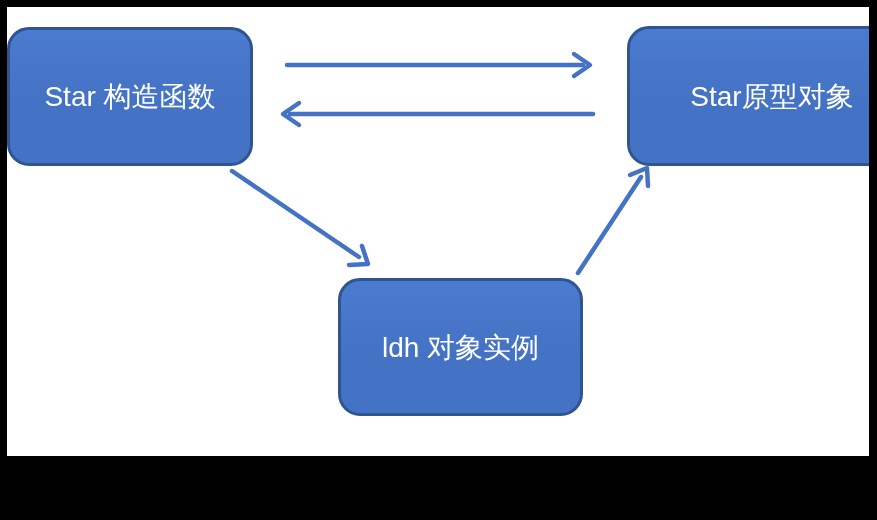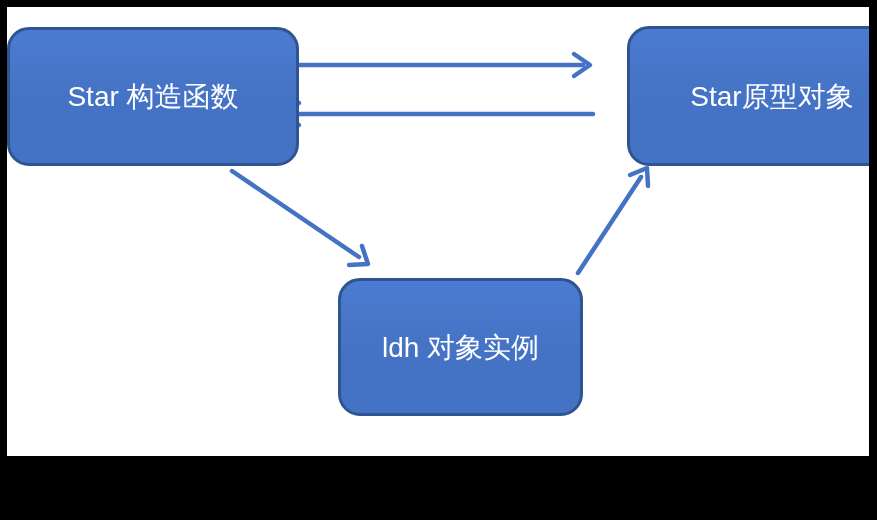--- a/index.html
+++ b/index.html
@@ -22,21 +22,21 @@
     background:linear-gradient(180deg, #4b7bd0 0%, #4472c4 55%);
     border:3px solid #2f5591;
     border-radius:22px;
     color:#ffffff;
     display:flex; flex-direction:column;
     align-items:center; justify-content:center;
     text-align:center;
     font-size:28px; line-height:37px;
     user-select:none;
   }
-  .node-constructor { left:7px;   top:27px;  width:292px; height:139px; }
+  .node-constructor { left:7px;   top:27px;  width:246px; height:139px; }
   .node-prototype   { left:627px; top:26px;  width:290px; height:140px; }
   .node-instance    { left:338px; top:278px; width:245px; height:138px;text-align:right; }
 </style>
 </head>
 <body>
 
 <div class="stage">
 
   <svg class="arrows" width="877" height="520" viewBox="0 0 877 520">
     <g stroke="#4472c4" stroke-width="4.5" fill="none" stroke-linecap="round" stroke-linejoin="round">

